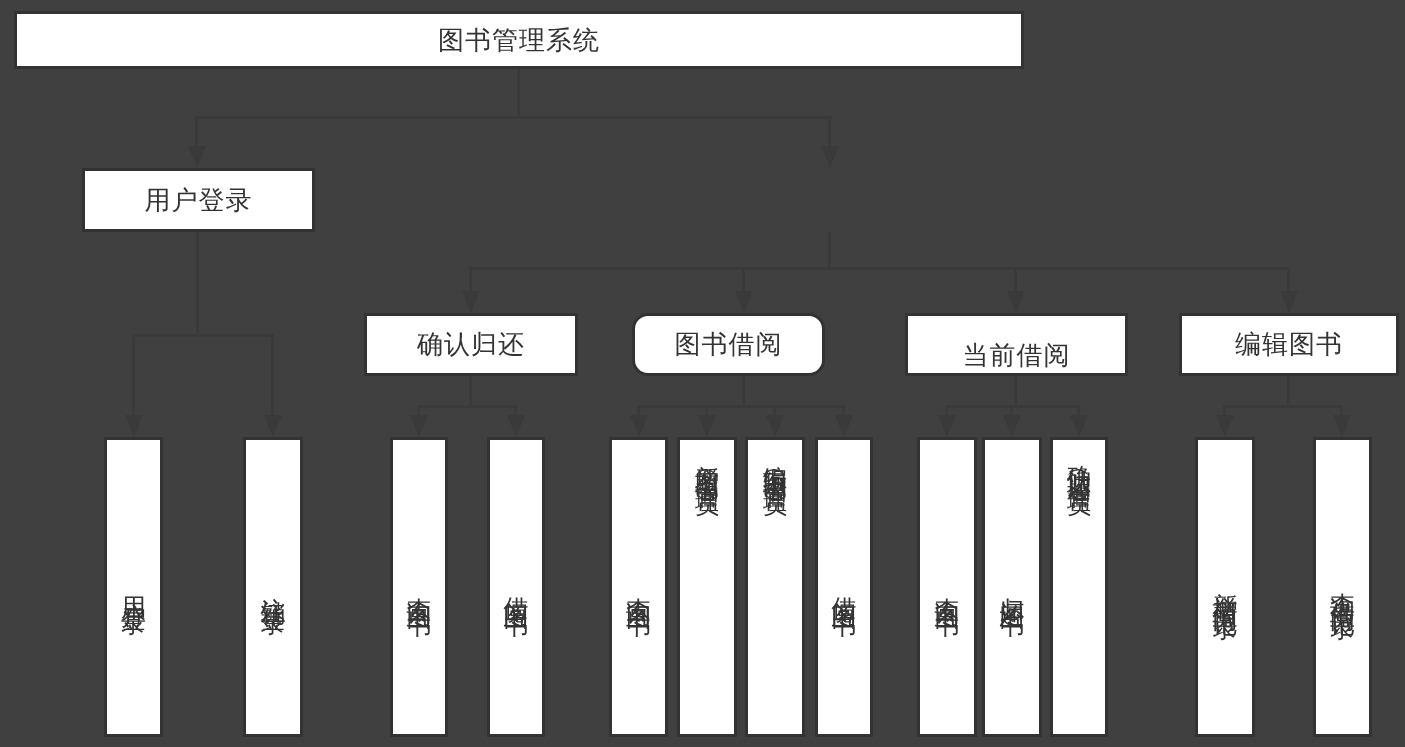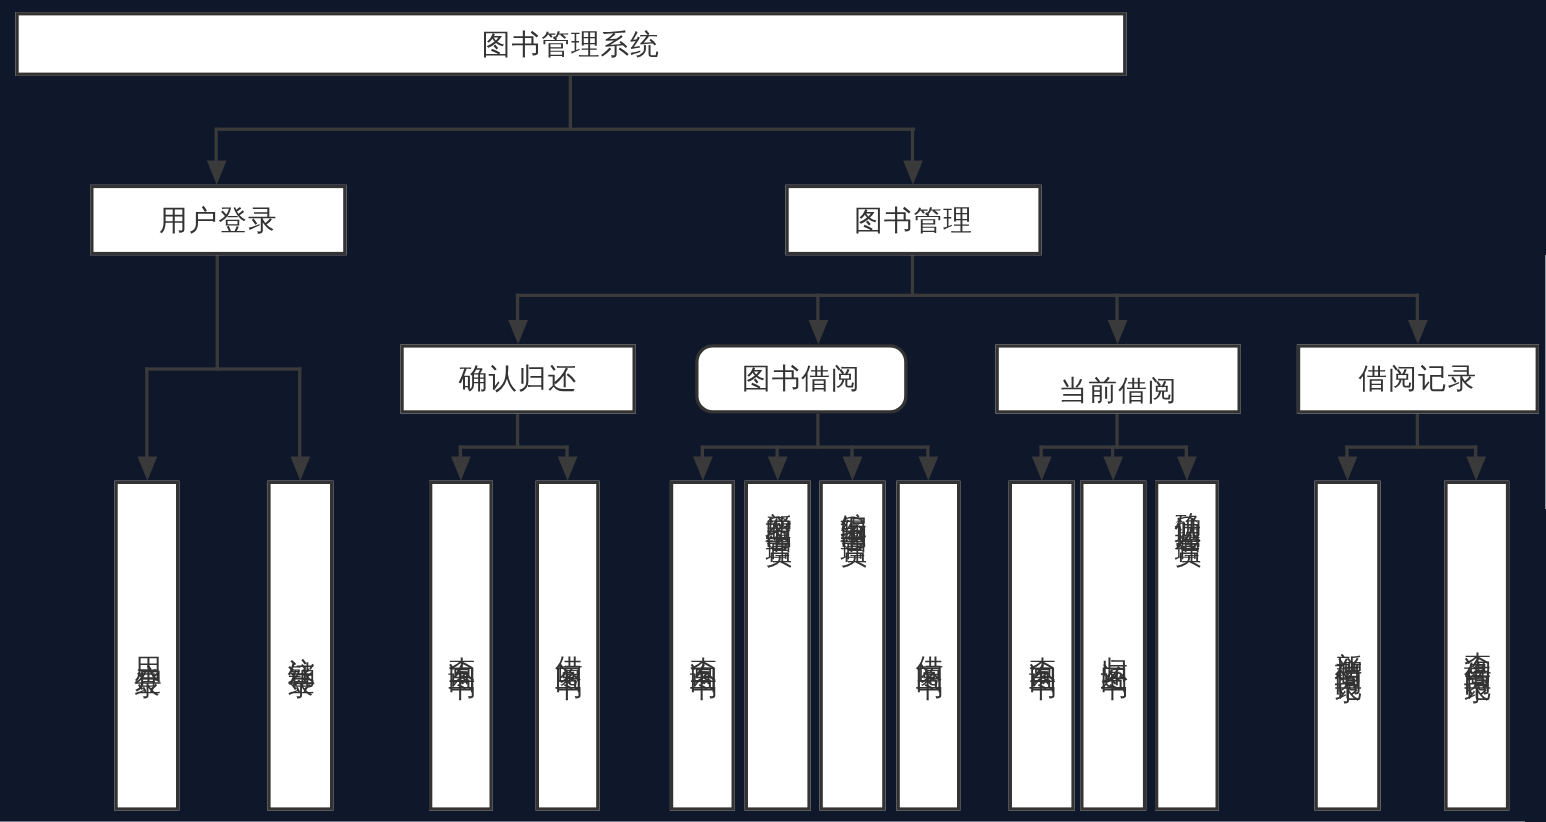--- a/index.html
+++ b/index.html
@@ -1,20 +1,20 @@
 <!DOCTYPE html>
 <html><head>
 <meta charset="utf-8">
 <style>
   html, body { margin: 0; padding: 0; background: #ffffff; }
   .canvas {
     position: relative;
     width: 1405px;
     height: 747px;
-    background: #0f172a;
+    background: #404040;
     overflow: hidden;
     font-family: "Liberation Sans", sans-serif;
   }
   .line { position: absolute; background: #3a3a3a; z-index: 1; }
   .vline { width: 3px; }
   .hline { height: 3px; }
   .arrow {
     position: absolute; width: 0; height: 0; z-index: 1;
     border-left: 9px solid transparent;
     border-right: 9px solid transparent;
@@ -66,23 +66,20 @@
   <div class="line vline" style="left:517px; top:69px; height:48px;"></div>
   <div class="line hline" style="left:196px; top:116px; width:636px;"></div>
   <div class="line vline" style="left:195px; top:116px; height:32px;"></div>
   <div class="arrow" style="left:188px; top:146px;"></div>
   <div class="line vline" style="left:828px; top:116px; height:32px;"></div>
   <div class="arrow" style="left:821px; top:146px;"></div>
 
   <div class="hbox" style="left:82px; top:168px; width:233px; height:64px;">
     <span>用户登录</span>
   </div>
-  <div class="hbox" style="left:714px; top:168px; width:233px; height:64px;">
-    <span>图书管理</span>
-  </div>
 
   <div class="line vline" style="left:196px; top:232px; height:105px;"></div>
   <div class="line hline" style="left:132px; top:334px; width:142px;"></div>
   <div class="line vline" style="left:132px; top:334px; height:84px;"></div>
   <div class="line vline" style="left:271px; top:334px; height:84px;"></div>
   <div class="arrow" style="left:125px; top:415px;"></div>
   <div class="arrow" style="left:264px; top:415px;"></div>
 
   <div class="line vline" style="left:828px; top:232px; height:38px;"></div>
   <div class="line hline" style="left:469px; top:267px; width:821px;"></div>
@@ -98,21 +95,21 @@
   <div class="hbox" style="left:364px; top:313px; width:214px; height:63px;">
     <span>确认归还</span>
   </div>
   <div class="hbox" style="left:632px; top:313px; width:193px; height:63px;border-radius:16px;">
     <span>图书借阅</span>
   </div>
   <div class="hbox" style="left:905px; top:313px; width:223px; height:63px;align-items:flex-end;">
     <span>当前借阅</span>
   </div>
   <div class="hbox" style="left:1179px; top:313px; width:220px; height:63px;">
-    <span>借阅记录</span>
+    <span>编辑图书</span>
   </div>
 
   <div class="line vline" style="left:469px; top:376px; height:32px;"></div>
   <div class="line hline" style="left:417px; top:405px; width:100px;"></div>
   <div class="line vline" style="left:417px; top:405px; height:14px;"></div>
   <div class="line vline" style="left:514px; top:405px; height:14px;"></div>
   <div class="arrow" style="left:410px; top:415px;"></div>
   <div class="arrow" style="left:507px; top:415px;"></div>
 
   <div class="line vline" style="left:742px; top:376px; height:32px;"></div>

